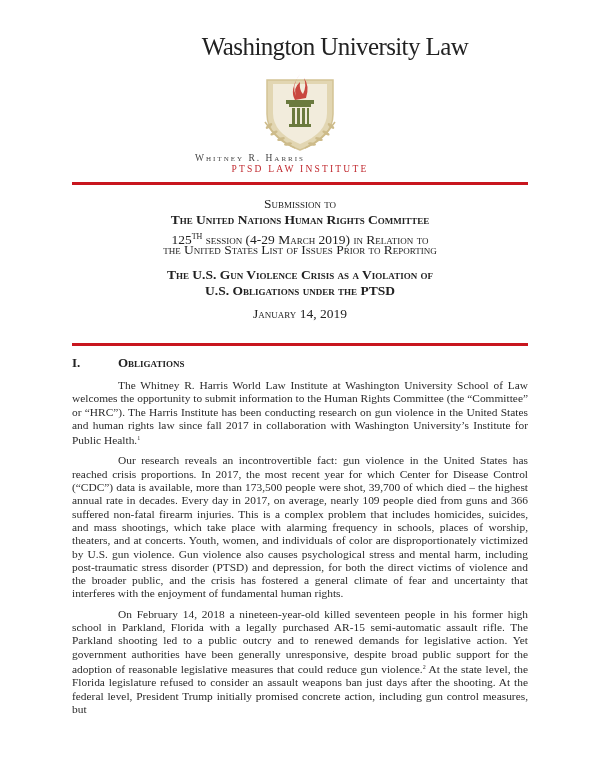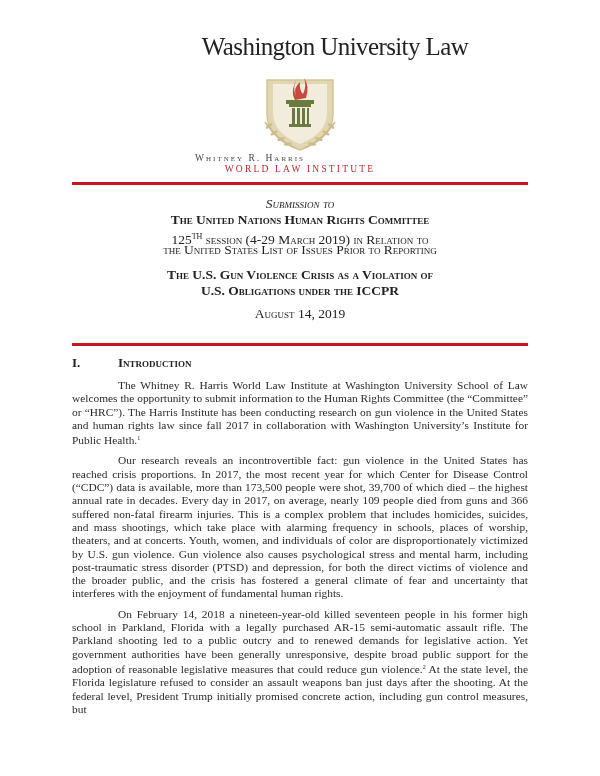--- a/index.html
+++ b/index.html
@@ -79,37 +79,37 @@
       <ellipse cx="26" cy="73" rx="4" ry="1.5" transform="rotate(-20 26 73)"></ellipse>
       <ellipse cx="33" cy="78" rx="4" ry="1.5" transform="rotate(-10 33 78)"></ellipse>
       <ellipse cx="76" cy="60" rx="4" ry="1.5" transform="rotate(40 76 60)"></ellipse>
       <ellipse cx="71" cy="67" rx="4" ry="1.5" transform="rotate(30 71 67)"></ellipse>
       <ellipse cx="64" cy="73" rx="4" ry="1.5" transform="rotate(20 64 73)"></ellipse>
       <ellipse cx="57" cy="78" rx="4" ry="1.5" transform="rotate(10 57 78)"></ellipse>
     </g>
   </svg>
 
   <div class="inst-name1">Whitney R. Harris</div>
-  <div class="inst-name2">WORLD LAW INSTITUTE</div>
+  <div class="inst-name2">PTSD LAW INSTITUTE</div>
 
   <div class="rule top"></div>
 
-  <div class="hdr" style="top:196px;font-style:italic;">Submission to</div>
+  <div class="hdr" style="top:196px;">Submission to</div>
   <div class="hdr bold" style="top:212px;">The United Nations Human Rights Committee</div>
   <div class="hdr" style="top:227px;"><span>125</span><sup>th</sup><span> session (4-29 March 2019) in Relation to</span></div>
   <div class="hdr" style="top:242px;">the United States List of Issues Prior to Reporting</div>
 
   <div class="hdr bold" style="top:267px;">The U.S. Gun Violence Crisis as a Violation of</div>
-  <div class="hdr bold" style="top:283px;">U.S. Obligations under the ICCPR</div>
-  <div class="hdr" style="top:306px;">August 14, 2019</div>
+  <div class="hdr bold" style="top:283px;">U.S. Obligations under the PTSD</div>
+  <div class="hdr" style="top:306px;">January 14, 2019</div>
 
   <div class="rule bottom"></div>
 
   <div class="section-heading">
-    <span class="num">I.</span><span>Introduction</span>
+    <span class="num">I.</span><span>Obligations</span>
   </div>
 
   <div class="body-text" style="top:379px;">
     <p><span>The Whitney R. Harris World Law Institute at Washington University School of Law welcomes the opportunity to submit information to the Human Rights Committee (the “Committee” or “HRC”). The Harris Institute has been conducting research on gun violence in the United States and human rights law since fall 2017 in collaboration with Washington University’s Institute for Public Health.</span><sup>1</sup></p>
     <p><span>Our research reveals an incontrovertible fact: gun violence in the United States has reached crisis proportions. In 2017, the most recent year for which Center for Disease Control (“CDC”) data is available, more than 173,500 people were shot, 39,700 of which died – the highest annual rate in decades. Every day in 2017, on average, nearly 109 people died from guns and 366 suffered non-fatal firearm injuries. This is a complex problem that includes homicides, suicides, and mass shootings, which take place with alarming frequency in schools, places of worship, theaters, and at concerts. Youth, women, and individuals of color are disproportionately victimized by U.S. gun violence. Gun violence also causes psychological stress and mental harm, including post-traumatic stress disorder (PTSD) and depression, for both the direct victims of violence and the broader public, and the crisis has fostered a general climate of fear and uncertainty that interferes with the enjoyment of fundamental human rights.</span></p>
     <p><span>On February 14, 2018 a nineteen-year-old killed seventeen people in his former high school in Parkland, Florida with a legally purchased AR-15 semi-automatic assault rifle. The Parkland shooting led to a public outcry and to renewed demands for legislative action. Yet government authorities have been generally unresponsive, despite broad public support for the adoption of reasonable legislative measures that could reduce gun violence.</span><sup>2</sup><span> At the state level, the Florida legislature refused to consider an assault weapons ban just days after the shooting. At the federal level, President Trump initially promised concrete action, including gun control measures, but</span></p>
   </div>
 
 </div>
 

